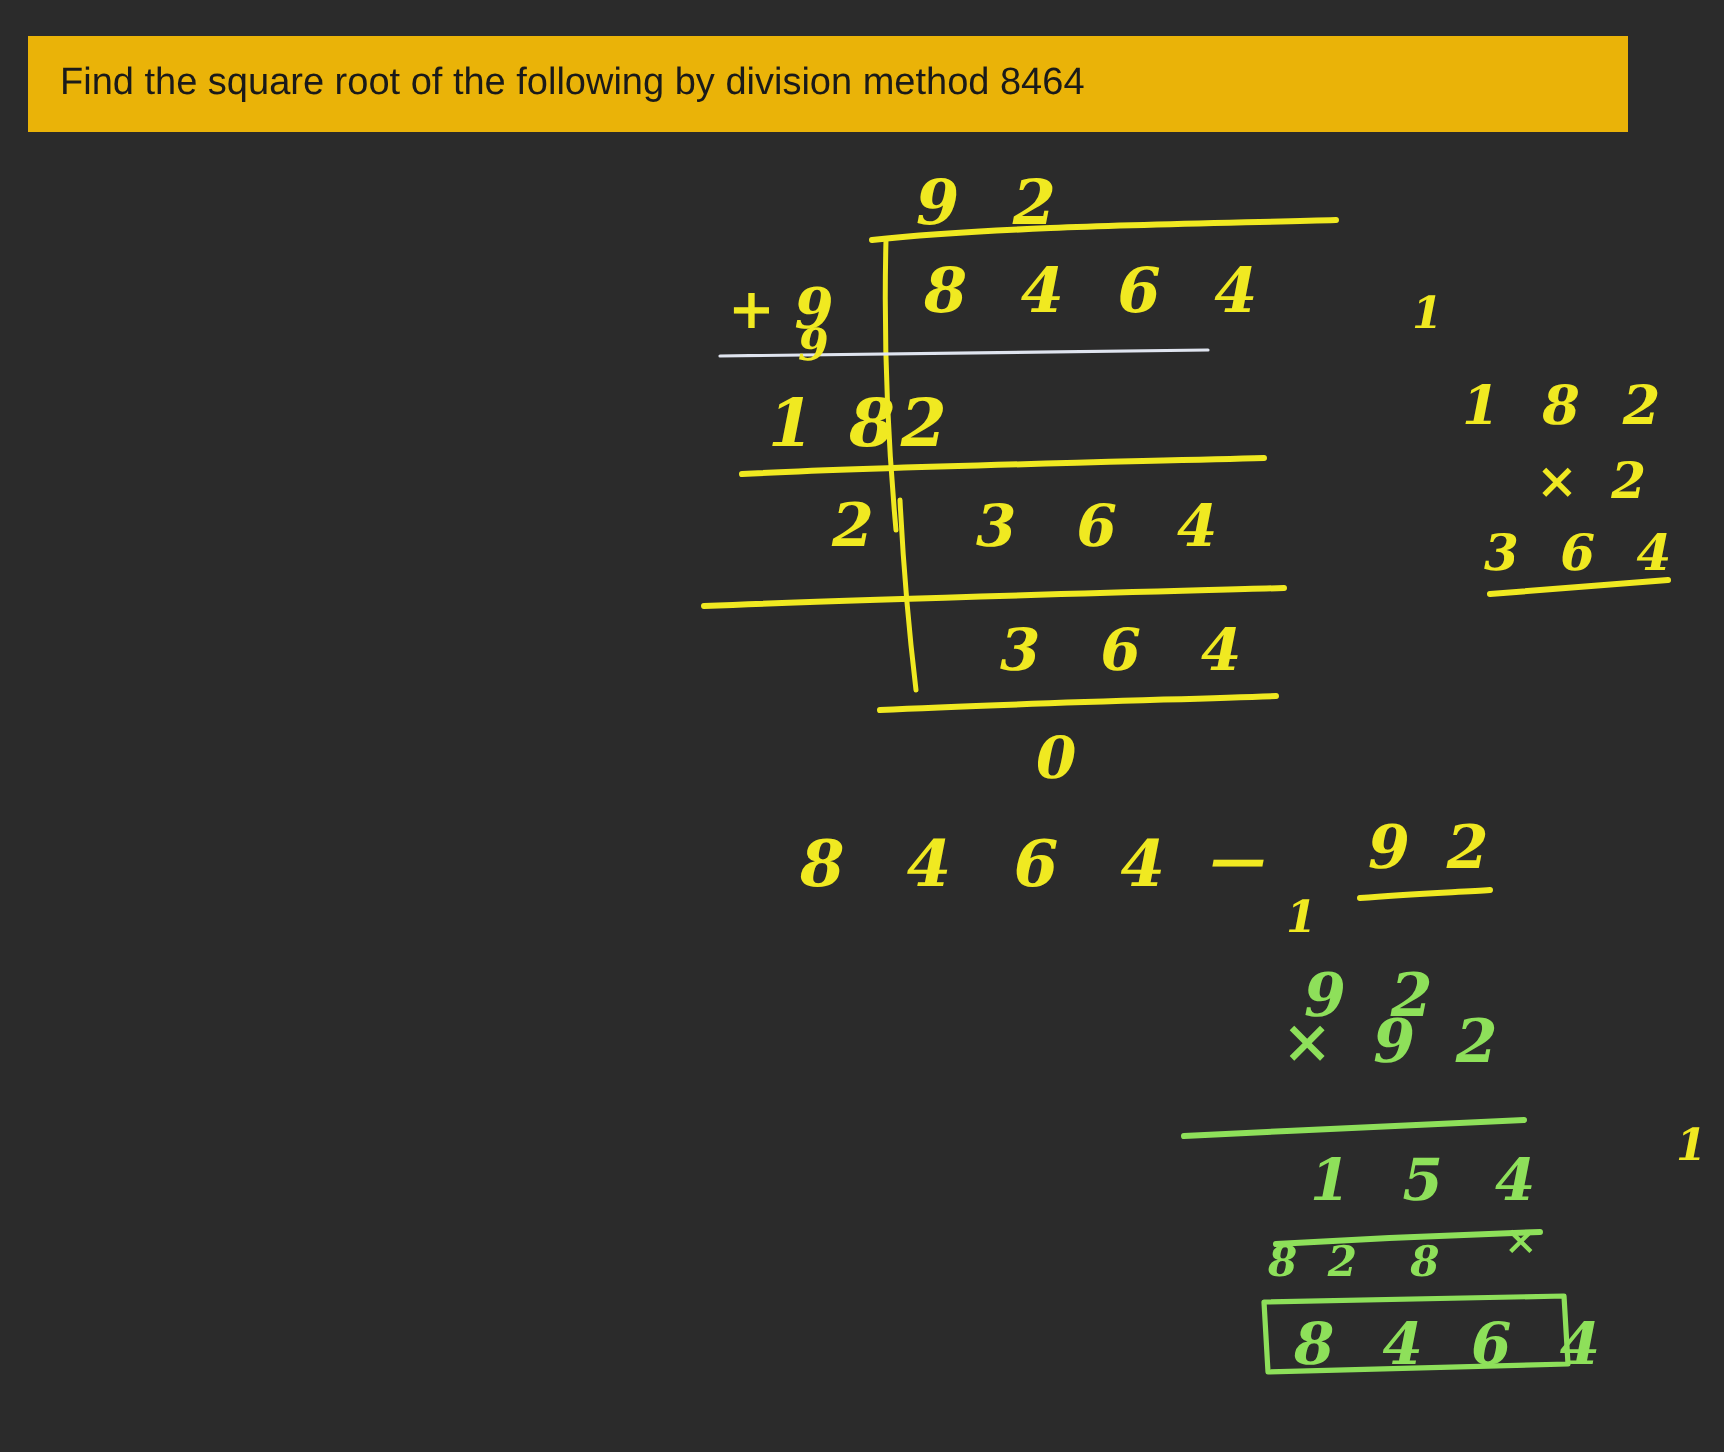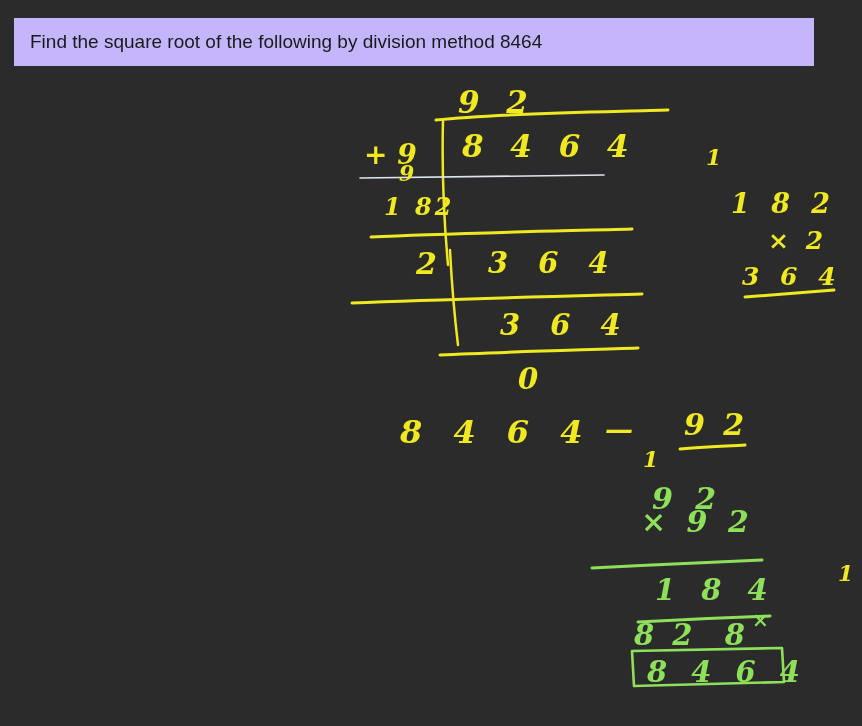--- a/index.html
+++ b/index.html
@@ -14,21 +14,21 @@
     background: #2b2b2b;
     overflow: hidden;
     font-family: "Liberation Sans", sans-serif;
   }
   .question-bar {
     position: absolute;
     left: 14px;
     top: 18px;
     width: 800px;
     height: 48px;
-    background: #c4b5fd;
+    background: #eab308;
     display: flex;
     align-items: center;
     box-sizing: border-box;
     padding-left: 16px;
   }
   .question-text {
     color: #1a1a1a;
     font-size: 19px;
     font-family: "Liberation Sans", sans-serif;
     white-space: nowrap;
@@ -90,43 +90,43 @@
     <path d="M632 651 L782 648 L784 682 L634 686 Z" stroke="#8ee05a" stroke-width="2.6" fill="none" stroke-linejoin="round"></path>
   </svg>
 
   <div class="ink" style="left:458px; top:84px; font-size:31px; letter-spacing:8px;">9 2</div>
 
   <div class="ink" style="left:462px; top:128px; font-size:31px; letter-spacing:8px;">8 4 6 4</div>
 
   <div class="ink" style="left:364px; top:138px; font-size:28px;">+ 9</div>
   <div class="ink" style="left:399px; top:160px; font-size:22px;">9</div>
 
-  <div class="ink" style="left:384px; top:192px; font-size:24px; letter-spacing:3px;">1 82</div>
+  <div class="ink" style="left:384px; top:192px; font-size:33px; letter-spacing:3px;">1 82</div>
 
 
   <div class="ink" style="left:416px; top:246px; font-size:30px;">2</div>
 
   <div class="ink" style="left:488px; top:246px; font-size:29px; letter-spacing:10px;">3 6 4</div>
 
   <div class="ink" style="left:500px; top:308px; font-size:29px; letter-spacing:10px;">3 6 4</div>
 
   <div class="ink" style="left:518px; top:362px; font-size:29px;">0</div>
 
   <div class="ink" style="left:731px; top:188px; font-size:27px; letter-spacing:6px;font-style:italic;">1 8 2</div>
   <div class="ink" style="left:768px; top:226px; font-size:25px; letter-spacing:4px;">× 2</div>
   <div class="ink" style="left:742px; top:262px; font-size:25px; letter-spacing:6px;">3 6 4</div>
 
   <div class="ink" style="left:400px; top:413px; font-size:32px; letter-spacing:10px;">8 4 6 4</div>
   <div class="ink" style="left:605px; top:413px; font-size:28px;">—</div>
   <div class="ink" style="left:684px; top:407px; font-size:30px; letter-spacing:4px;">9 2</div>
 
   <div class="ink green" style="left:652px; top:481px; font-size:30px; letter-spacing:6px;">9 2</div>
   <div class="ink green" style="left:641px; top:504px; font-size:30px; letter-spacing:5px;">× 9 2</div>
-  <div class="ink green" style="left:655px; top:573px; font-size:29px; letter-spacing:8px;">1 8 4</div>
-  <div class="ink green" style="left:634px; top:618px; font-size:29px; letter-spacing:4px;">8 2  8</div>
+  <div class="ink green" style="left:655px; top:573px; font-size:29px; letter-spacing:8px;">1 5 4</div>
+  <div class="ink green" style="left:634px; top:618px; font-size:21px; letter-spacing:4px;">8 2  8</div>
   <div class="ink green" style="left:752px; top:608px; font-size:20px;">×</div>
   <div class="ink green" style="left:647px; top:655px; font-size:29px; letter-spacing:7px;">8 4 6 4</div>
 
   <div class="ink" style="left:706px; top:144px; font-size:22px;">1</div>
   <div class="ink" style="left:643px; top:446px; font-size:22px;">1</div>
   <div class="ink" style="left:838px; top:560px; font-size:22px;">1</div>
 
 </div>
 
 </body></html>

